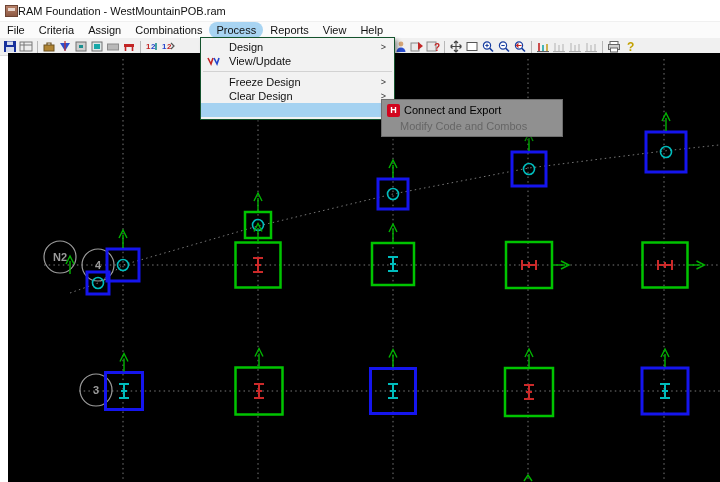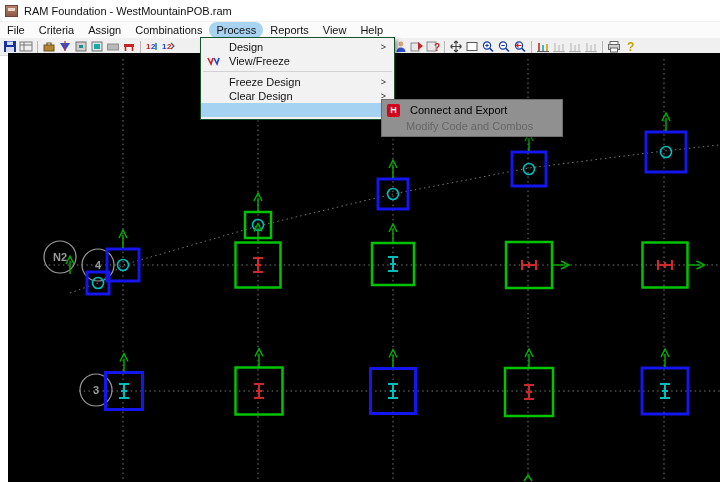--- a/index.html
+++ b/index.html
@@ -1,21 +1,21 @@
 <!DOCTYPE html>
 <html><head>
 <meta charset="utf-8">
 <style>
   html,body{margin:0;padding:0;}
   body{width:720px;height:482px;position:relative;overflow:hidden;background:#fff;
        font-family:"Liberation Sans",sans-serif;-webkit-font-smoothing:antialiased;}
   .titlebar{height:21px;background:#ffffff;display:flex;align-items:center;padding-left:5px;border-bottom:1px solid #f0f0f0;}
   .app-icon{width:13px;height:12px;background:linear-gradient(#b8826a,#8e5a44);border:1px solid #6d4434;box-sizing:border-box;position:relative;}
   .app-icon:after{content:"";position:absolute;left:2px;top:2px;width:7px;height:3px;background:#e8d7cf;}
-  .titlebar .title{font-size:11px;color:#111;margin-left:6px;}
+  .titlebar .title{font-size:11px;color:#111;}
   .menubar{height:16px;background:#fbfbfb;display:flex;font-size:11px;color:#111;align-items:stretch;}
   .menubar .mitem{display:flex;align-items:center;padding:0 7px;cursor:default;}
   .menubar .mitem.active{background:#a8d4f2;border-radius:8px;}
   .toolbar{height:17px;background:#f0f0f0;border-bottom:1px solid #dcdcdc;display:flex;align-items:center;position:relative;}
   .tb-left{display:flex;align-items:center;padding-left:2px;}
   .tb-right{position:absolute;left:377px;top:0;height:17px;display:flex;align-items:center;}
   .tbsep{width:1px;height:12px;background:#b7b7b7;margin:0 3px;}
   .tbi{width:16px;height:14px;display:inline-flex;align-items:center;justify-content:center;}
   .tbi.disabled{opacity:.45;filter:grayscale(1);}
   .canvas-area{position:absolute;left:8px;top:53px;width:720px;height:429px;background:#000;}
@@ -25,21 +25,21 @@
   .menu-item{height:14px;font-size:11px;color:#111;display:flex;align-items:center;padding-left:28px;position:relative;}
   .menu-item.hl{background:#a5d2f1;}
   .menu-item .sub-arrow{position:absolute;right:8px;font-size:9px;color:#333;}
   .menu-sep{height:1px;background:#d2d2d2;margin:3px 2px;}
   .mi-icon{position:absolute;left:6px;top:1px;width:14px;height:12px;}
   
   .submenu-panel{position:absolute;left:381px;top:99px;width:182px;background:#909090;border:1px solid #6e6e6e;
                  box-shadow:3px 3px 4px rgba(0,0,0,.45);z-index:11;padding:2px 0;box-sizing:border-box;}
   .submenu-item{height:16px;font-size:11px;display:flex;align-items:center;padding:0 6px 0 5px;color:#000;}
   .submenu-item.disabled{color:#666;padding-left:14px;}
-  .submenu-item .label{margin-left:10px;}
+  .submenu-item .label{margin-left:4px;}
   .hilti{width:13px;height:13px;border-radius:2px;color:#fff;font-weight:bold;font-size:9px;
          display:flex;align-items:center;justify-content:center;flex:0 0 13px;}
 </style>
 </head>
 <body>
 
 <div class="titlebar">
   <span class="app-icon"></span>
   <span class="title">RAM Foundation - WestMountainPOB.ram</span>
 </div>
@@ -351,21 +351,21 @@
 <div class="menu-panel" id="process-menu">
     <div class="menu-item">
       <span>Design</span>
       <span class="sub-arrow">&gt;</span>
     </div>
     <div class="menu-item">
       <span class="mi-icon"><svg width="14" height="12" viewBox="0 0 14 12">
           <path d="M1 3 l3 6 2 -6" fill="none" stroke="#c22525" stroke-width="1.6"></path>
           <path d="M7 3 l3 6 2 -6" fill="none" stroke="#2244cc" stroke-width="1.6"></path>
         </svg></span>
-      <span>View/Freeze</span>
+      <span>View/Update</span>
     </div>
     <div class="menu-sep"></div>
     <div class="menu-item">
       <span>Freeze Design</span>
       <span class="sub-arrow">&gt;</span>
     </div>
     <div class="menu-item">
       <span>Clear Design</span>
       <span class="sub-arrow">&gt;</span>
     </div>

